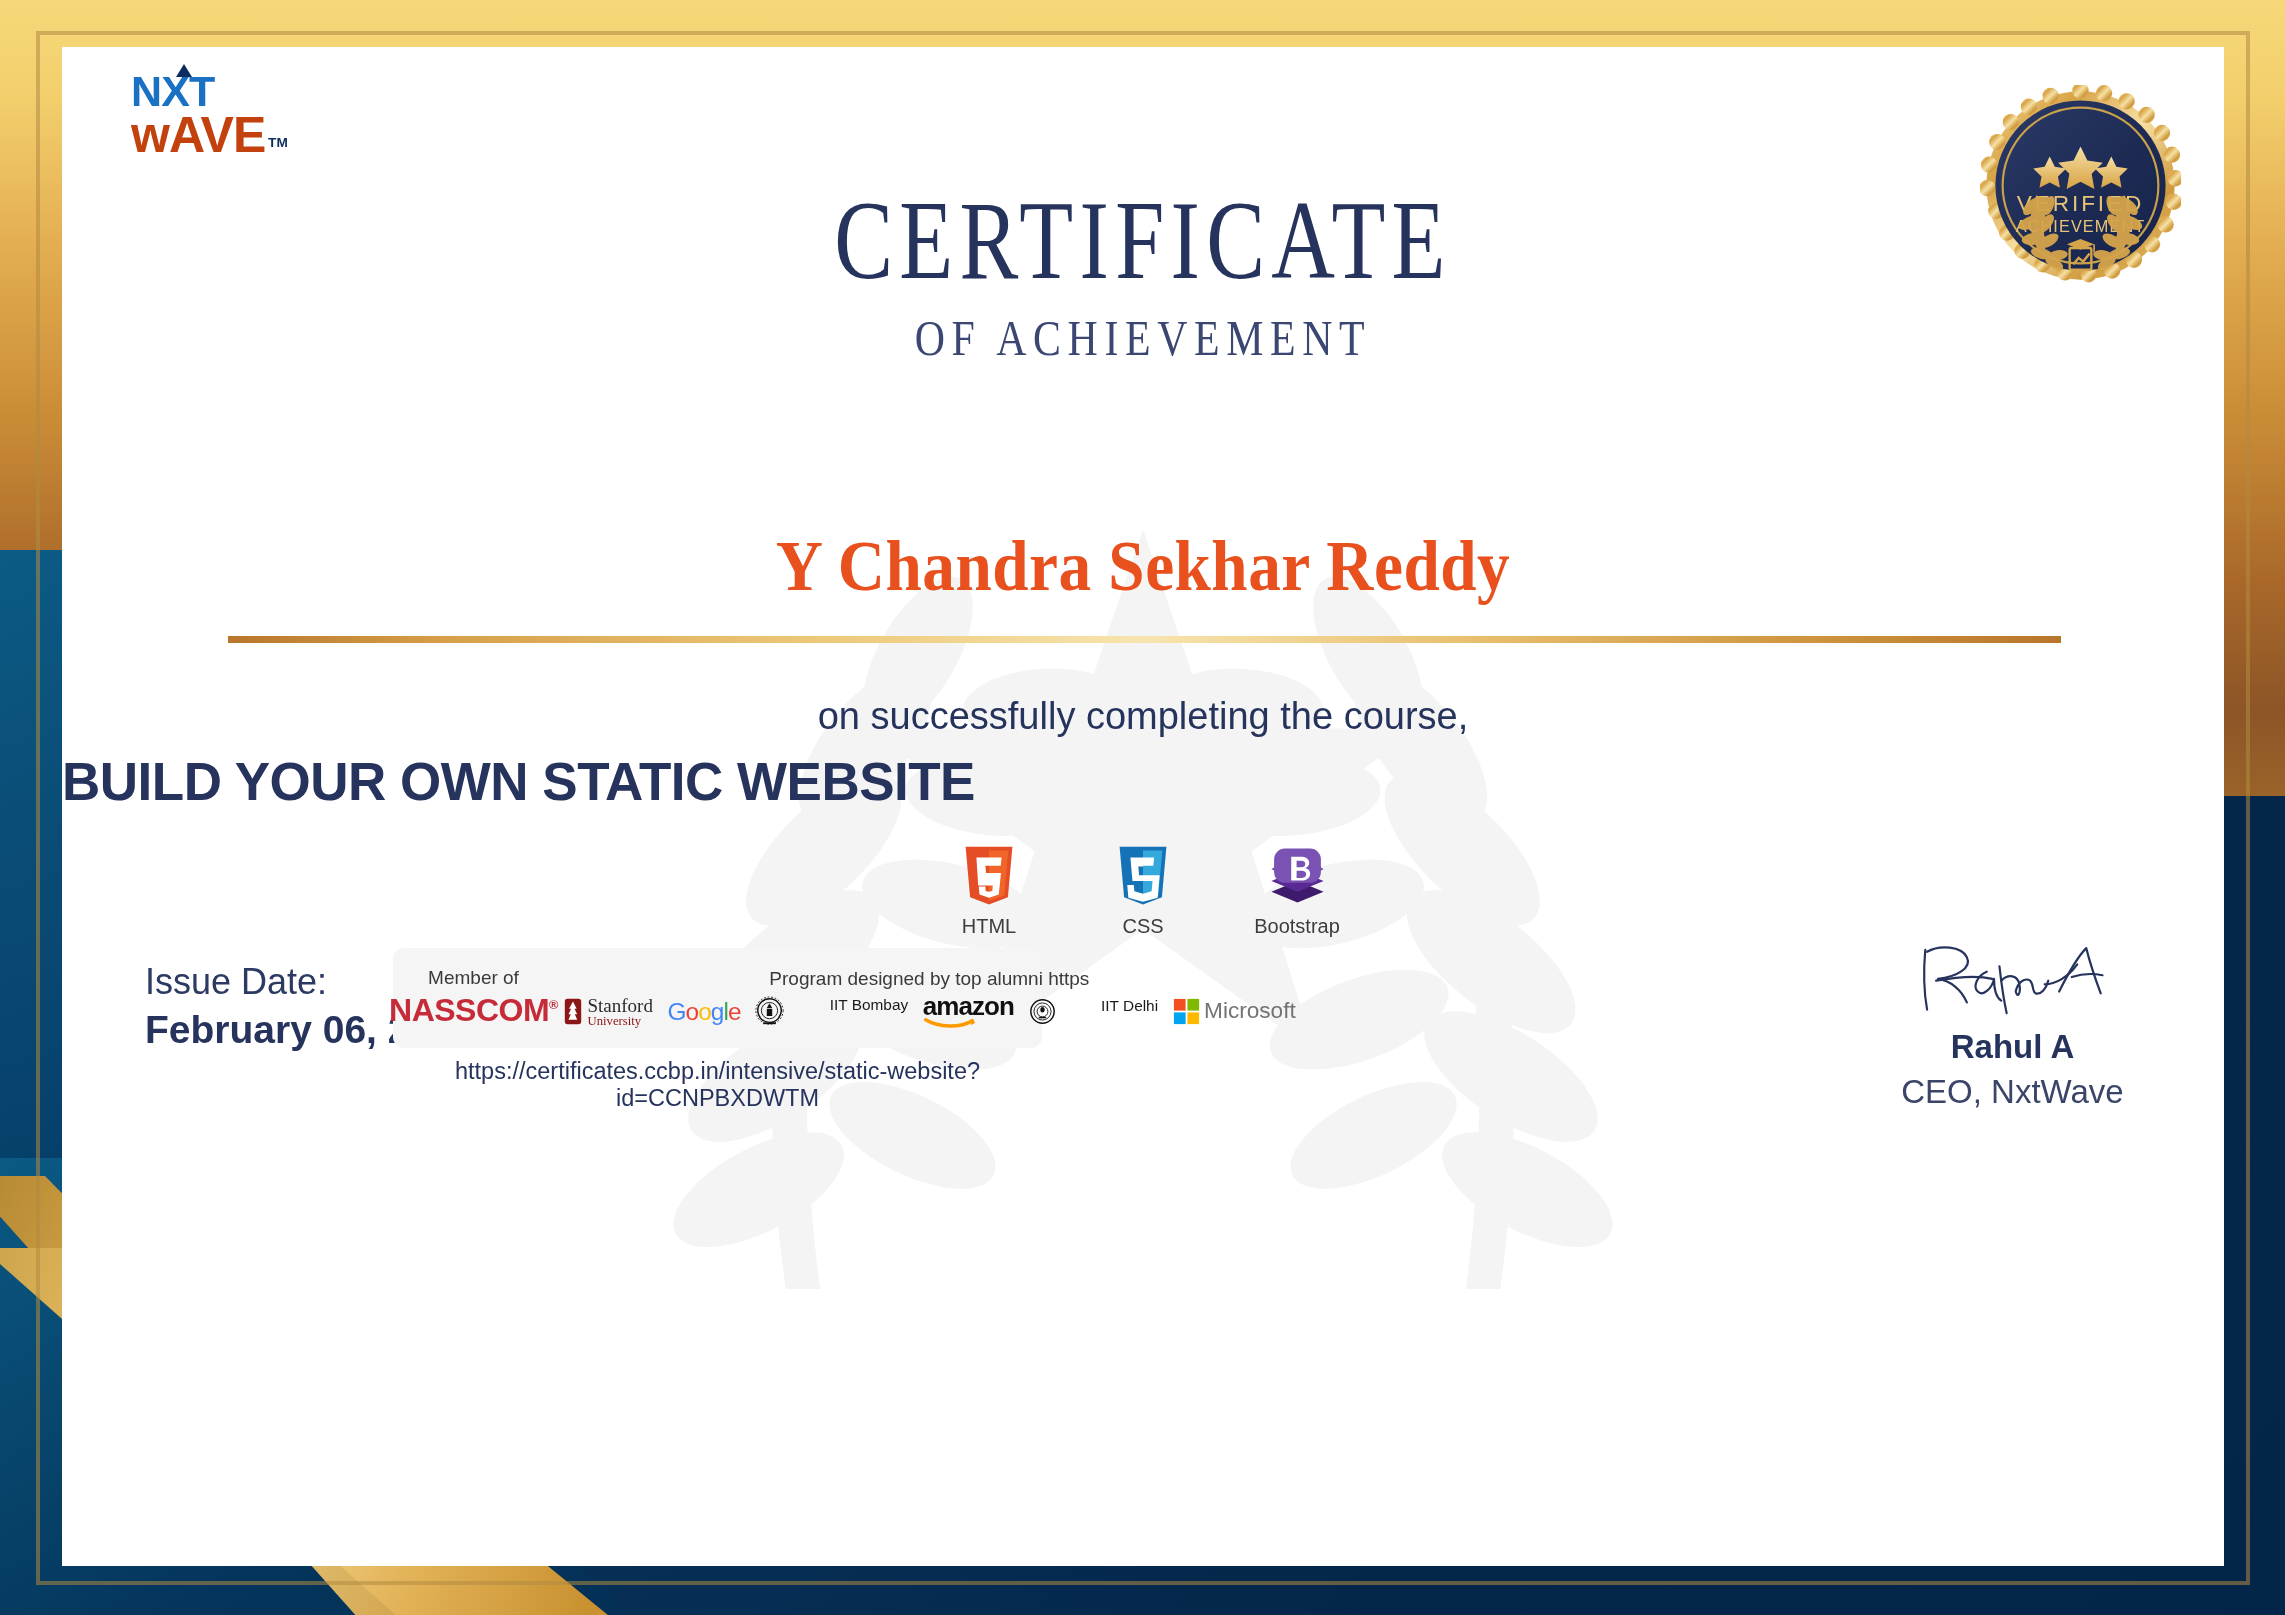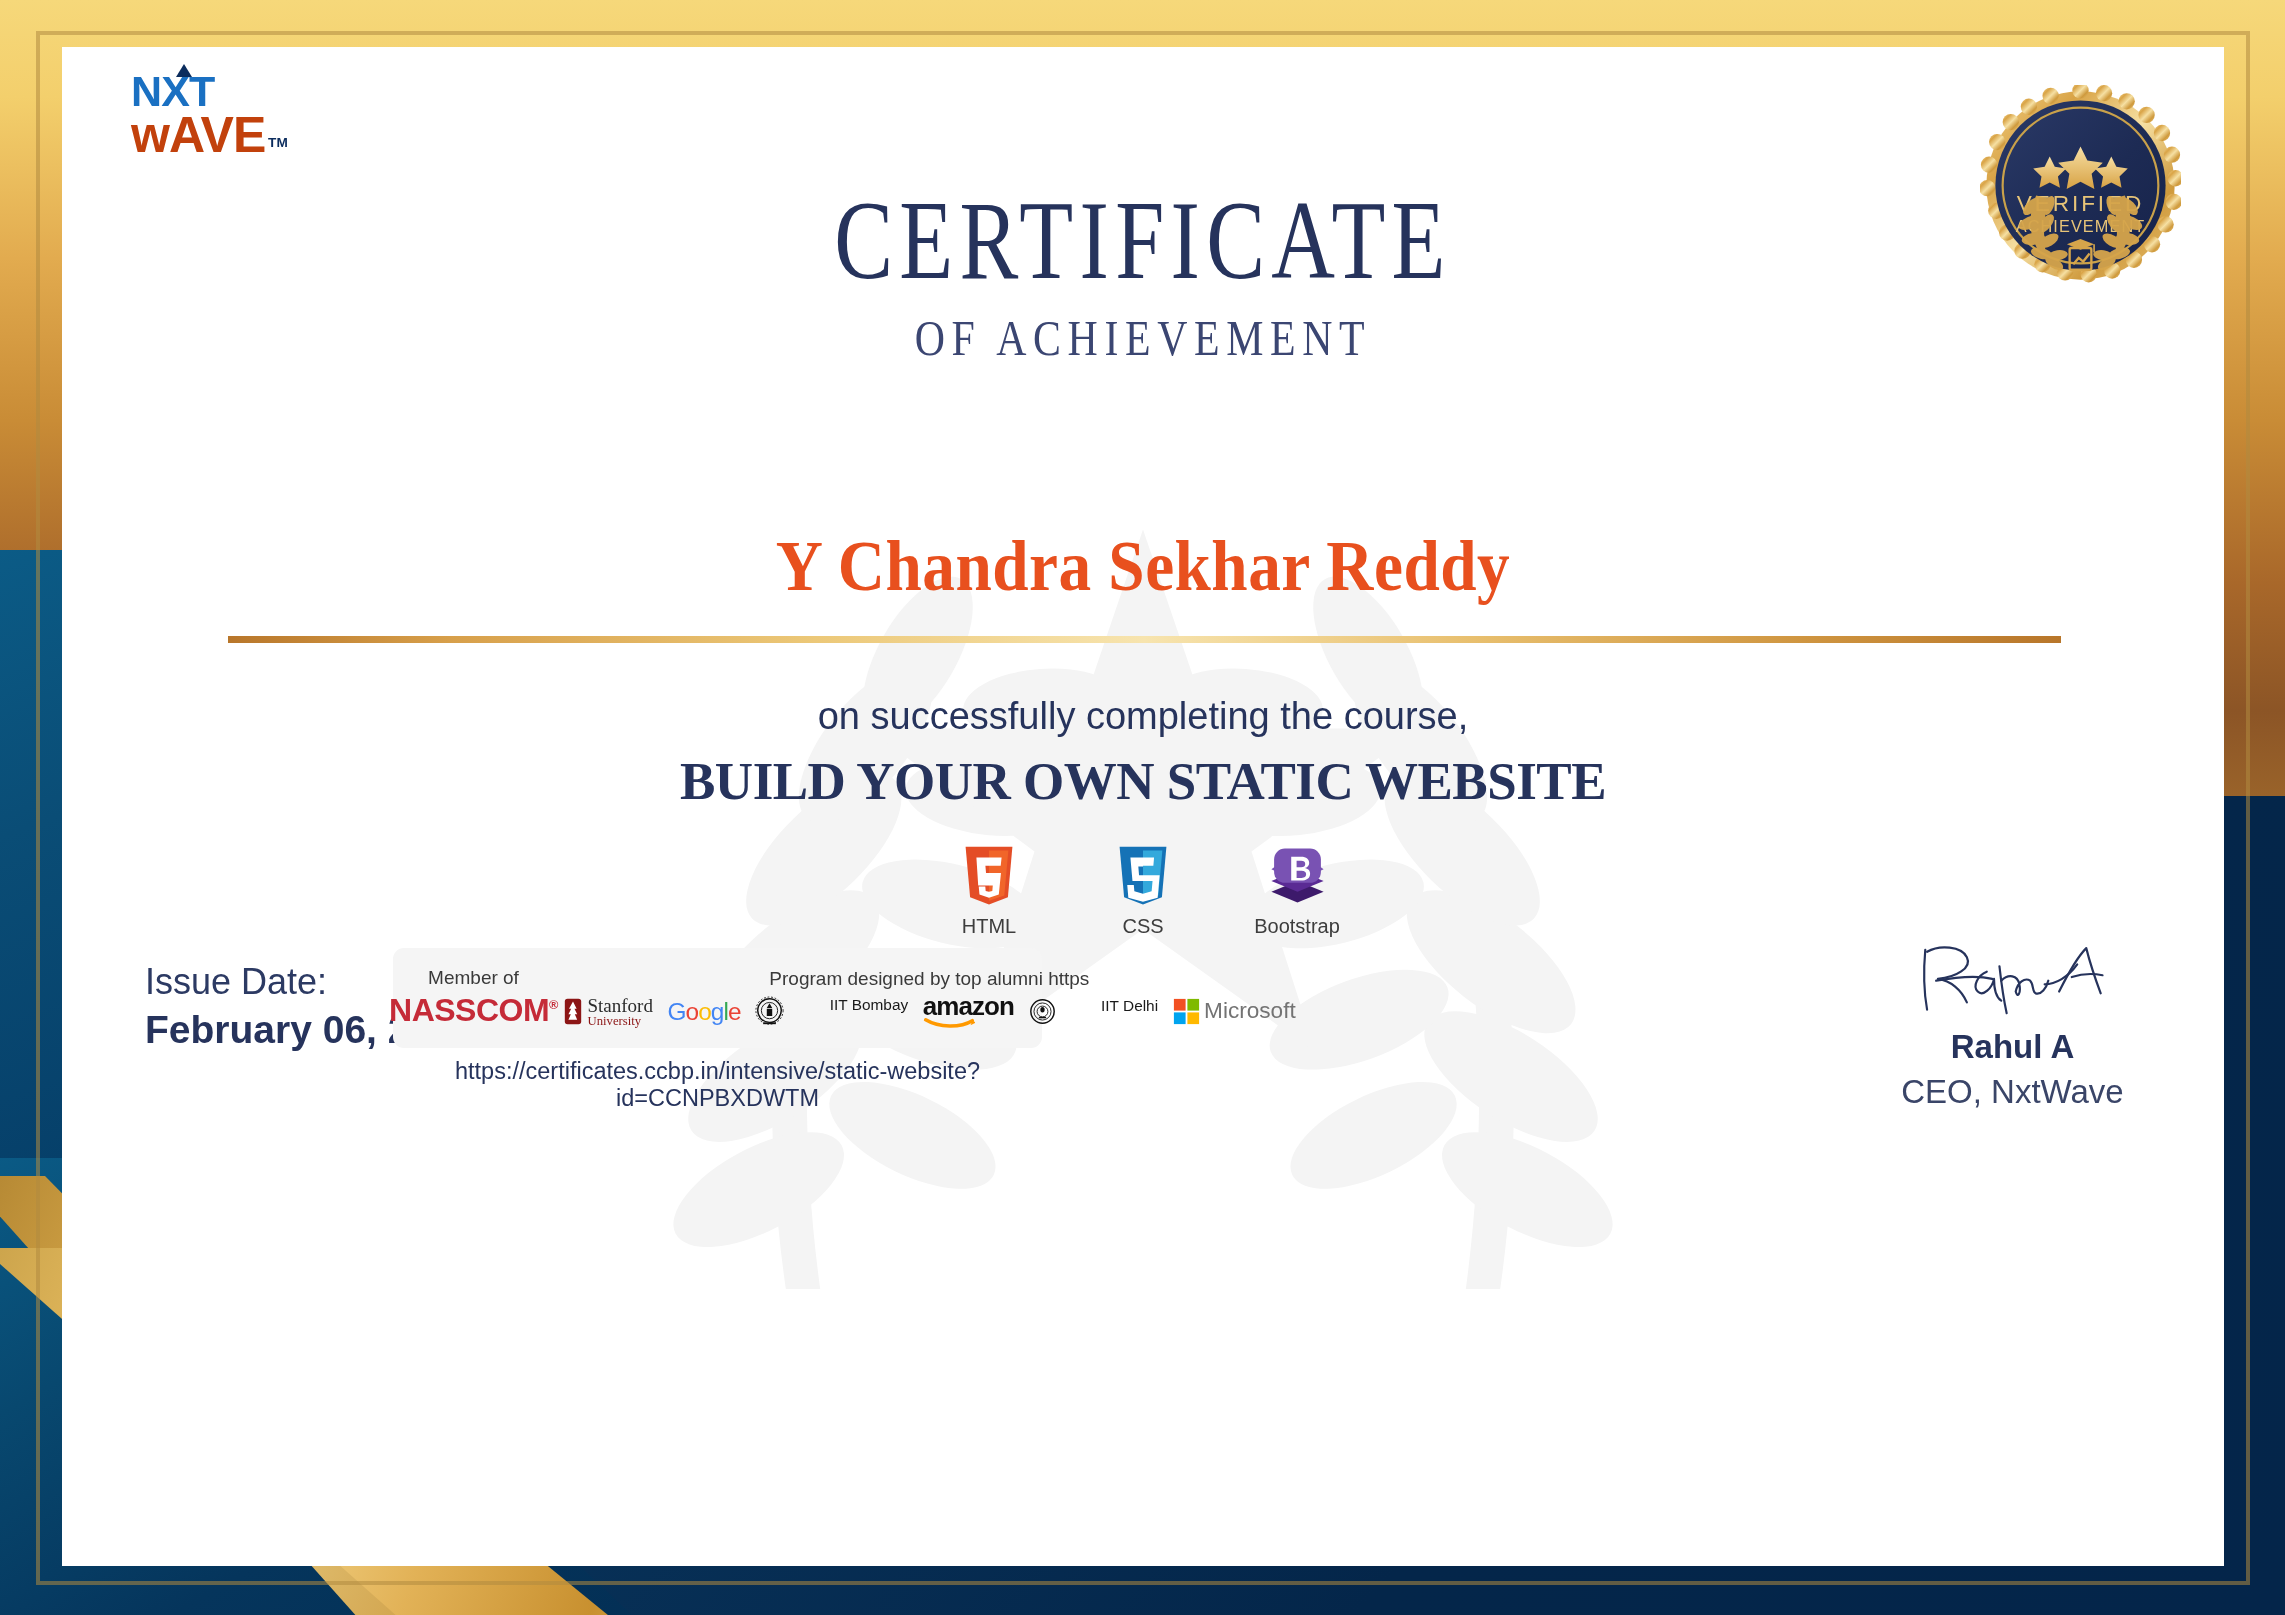--- a/index.html
+++ b/index.html
@@ -95,22 +95,22 @@
 
   .name{position:absolute;left:0;right:0;top:479px;text-align:center;
     font-family:"Liberation Serif",serif;font-size:71px;font-weight:700;
     color:#e8501e;letter-spacing:0.5px;transform:scaleX(.92);transform-origin:center;}
 
   .divider{position:absolute;left:166px;right:163px;top:589px;height:7.2px;
     background:linear-gradient(90deg,#b8762a 0%,#d79f4a 12%,#ecc878 32%,#f7e4ae 50%,#e8bf6e 68%,#cf9540 86%,#b8762a 100%);}
 
   .course-lead{position:absolute;left:0;right:0;top:648px;text-align:center;
     font-size:38px;color:#26335c;font-weight:400;}
-  .course-name{position:absolute;left:0;right:0;top:704px;text-align:center;
-    font-size:53px;color:#26335c;font-weight:700;letter-spacing:-0.5px;font-family:Liberation Serif, serif;}
+  .course-name{position:absolute;left:0;right:0;top:704px;
+    font-size:53px;color:#26335c;font-weight:700;letter-spacing:-0.5px;}
 
   
   .tech{position:absolute;left:0;right:0;top:798px;display:flex;justify-content:center;gap:60px;}
   .tech-item{display:flex;flex-direction:column;align-items:center;gap:7.2px;width:94px;}
   .tech-label{font-size:20px;color:#3d3d3d;}
 
   
   .issue{position:absolute;left:83px;top:914px;}
   .issue-lbl{font-size:36px;color:#2c3a63;font-weight:400;}
   .issue-val{font-size:39px;color:#26335c;font-weight:700;margin-top:5.4px;}

